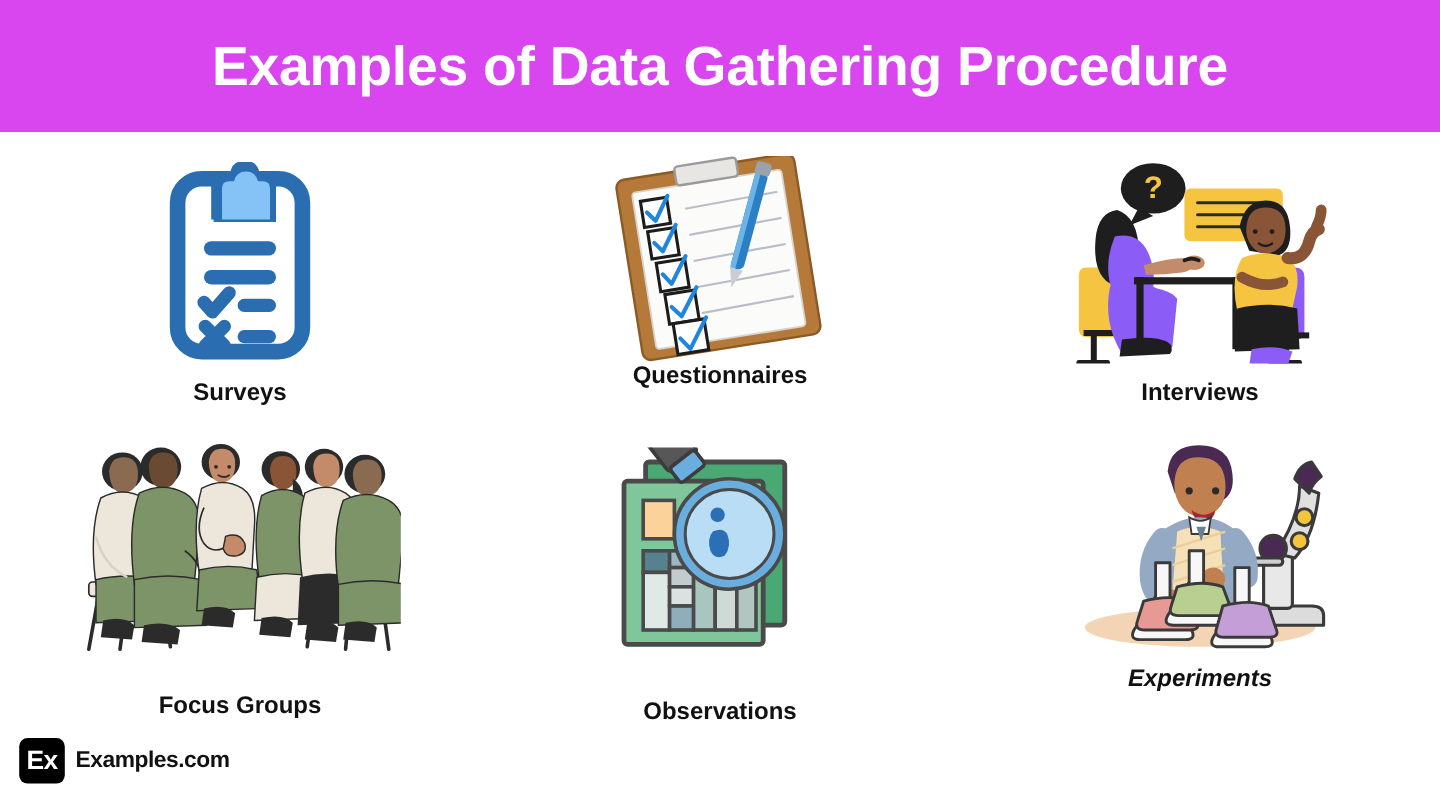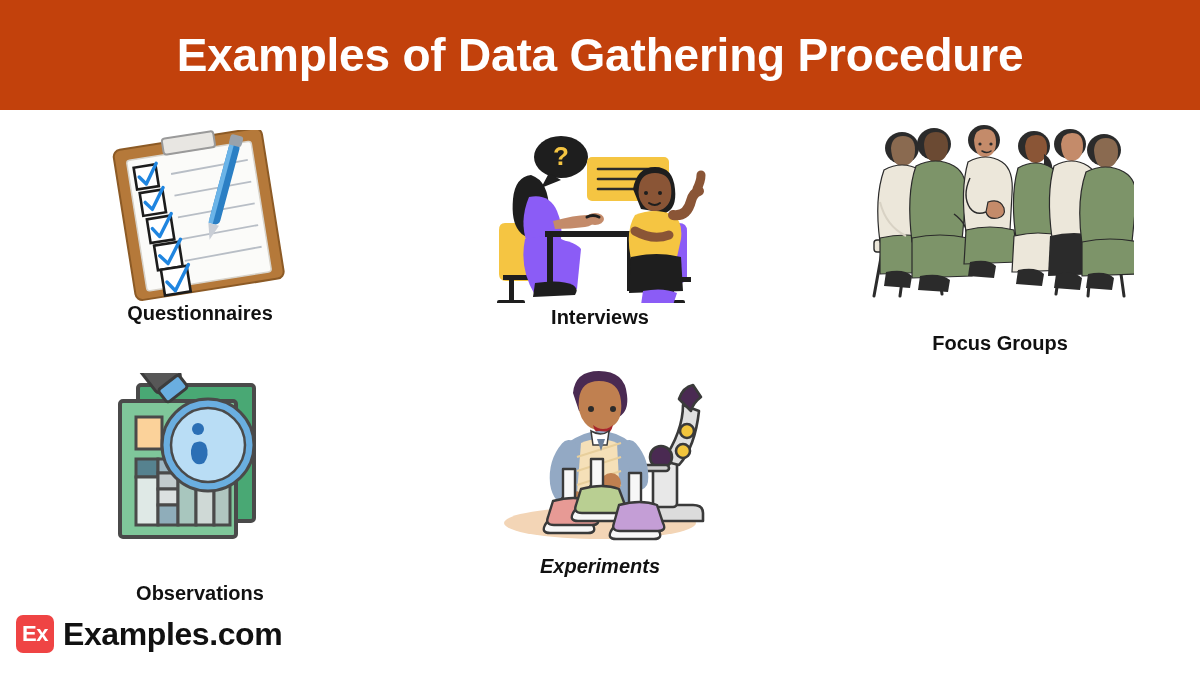--- a/index.html
+++ b/index.html
@@ -14,21 +14,21 @@
     overflow: hidden;
     position: relative;
   }
 
   
   .header {
     position: absolute;
     left: 0; top: 0;
     width: 1200px;
     height: 110px;
-    background: #c2410c;
+    background: #d946ef;
     display: flex;
     align-items: center;
     justify-content: center;
   }
   .header-title {
     color: #ffffff;
     font-size: 46px;
     font-weight: 700;
     letter-spacing: -0.2px;
     line-height: 1;
@@ -64,65 +64,82 @@
     color: #111111;
     text-align: center;
     white-space: nowrap;
   }
   
   .c-surveys .art        { margin-top: 25px; height: 165px; }
   .c-surveys .cell-label { margin-top: 16px; }
   .c-quest .art          { margin-top: 20px; height: 172px; }
   .c-quest .cell-label   { }
   .c-interviews .art     { margin-top: 25px; height: 168px; }
-  .c-interviews .cell-label { margin-top: 3px; }
+  .c-interviews .cell-label { margin-top: 13px; }
   .c-focus .art          { margin-top: 8px; height: 190px; }
   .c-focus .cell-label   { margin-top: 24px; }
   .c-obs .art            { margin-top: 18px; height: 180px; }
   .c-obs .cell-label     { margin-top: 29px; }
   .c-exp .art            { margin-top: 10px; height: 185px; }
   .c-exp .cell-label     { margin-top: 5px; font-style: italic; }
 
   
   .footer {
     position: absolute;
     left: 16px;
     bottom: 22px;
     display: flex;
     align-items: center;
     gap: 9px;
   }
   .logo-mark {
     width: 38px; height: 38px;
     border-radius: 7px;
-    background: #ef4444;
+    background: #000000;
     color: #ffffff;
     font-size: 22px;
     font-weight: 700;
     display: flex;
     align-items: center;
     justify-content: center;
     letter-spacing: -0.5px;
   }
   .logo-text {
-    font-size: 32px;
+    font-size: 19px;
     font-weight: 700;
     color: #111111;
     letter-spacing: -0.4px;
   }
 </style>
 </head>
 <body>
 
 <div class="header">
   <div class="header-title">Examples of Data Gathering Procedure</div>
 </div>
 
 <div class="grid">
 
+  <div class="cell c-surveys">
+    <div class="art">
+      <svg width="120" height="165" viewBox="0 0 120 165">
+        <rect x="8" y="14" width="104" height="144" rx="20" fill="none" stroke="#2a6db0" stroke-width="13"></rect>
+        <path d="M36 14 h48 v34 h-48 z" fill="#2a6db0"></path>
+        <path d="M40 10 q0-8 8-8 h6 q2-9 12-9 t12 9 h6 q8 0 8 8 v34 h-52 z" fill="#2a6db0" transform="translate(-2,6)"></path>
+        <path d="M46 16 q0-6 6-6 h4 q2-8 10-8 t10 8 h4 q6 0 6 6 v26 h-40 z" fill="#85c2f5" transform="translate(-1,6)"></path>
+        <rect x="30" y="66" width="60" height="12" rx="6" fill="#2a6db0"></rect>
+        <rect x="30" y="90" width="60" height="12" rx="6" fill="#2a6db0"></rect>
+        <path d="M30 117 l7 8 l14 -16" fill="none" stroke="#2a6db0" stroke-width="11" stroke-linecap="round" stroke-linejoin="round"></path>
+        <rect x="58" y="114" width="32" height="11" rx="5.5" fill="#2a6db0"></rect>
+        <path d="M31 137 l16 16 M47 137 l-16 16" stroke="#2a6db0" stroke-width="11" stroke-linecap="round"></path>
+        <rect x="58" y="140" width="32" height="11" rx="5.5" fill="#2a6db0"></rect>
+      </svg>
+    </div>
+    <div class="cell-label">Surveys</div>
+  </div>
 
   <div class="cell c-quest">
     <div class="art">
       <svg width="200" height="172" viewBox="0 0 200 172">
         <g transform="rotate(-9 100 86)">
           <rect x="24" y="8" width="150" height="152" rx="7" fill="#b5793a"></rect>
           <rect x="24" y="8" width="150" height="152" rx="7" fill="none" stroke="#8c5a25" stroke-width="2"></rect>
           <rect x="36" y="20" width="126" height="132" rx="3" fill="#fbfbf9" stroke="#d8d4cc" stroke-width="1.5"></rect>
           <rect x="74" y="4" width="52" height="16" rx="3" fill="#e8e6e2" stroke="#9a9a9a" stroke-width="2"></rect>
           <g stroke="#b8bec6" stroke-width="1.8">

